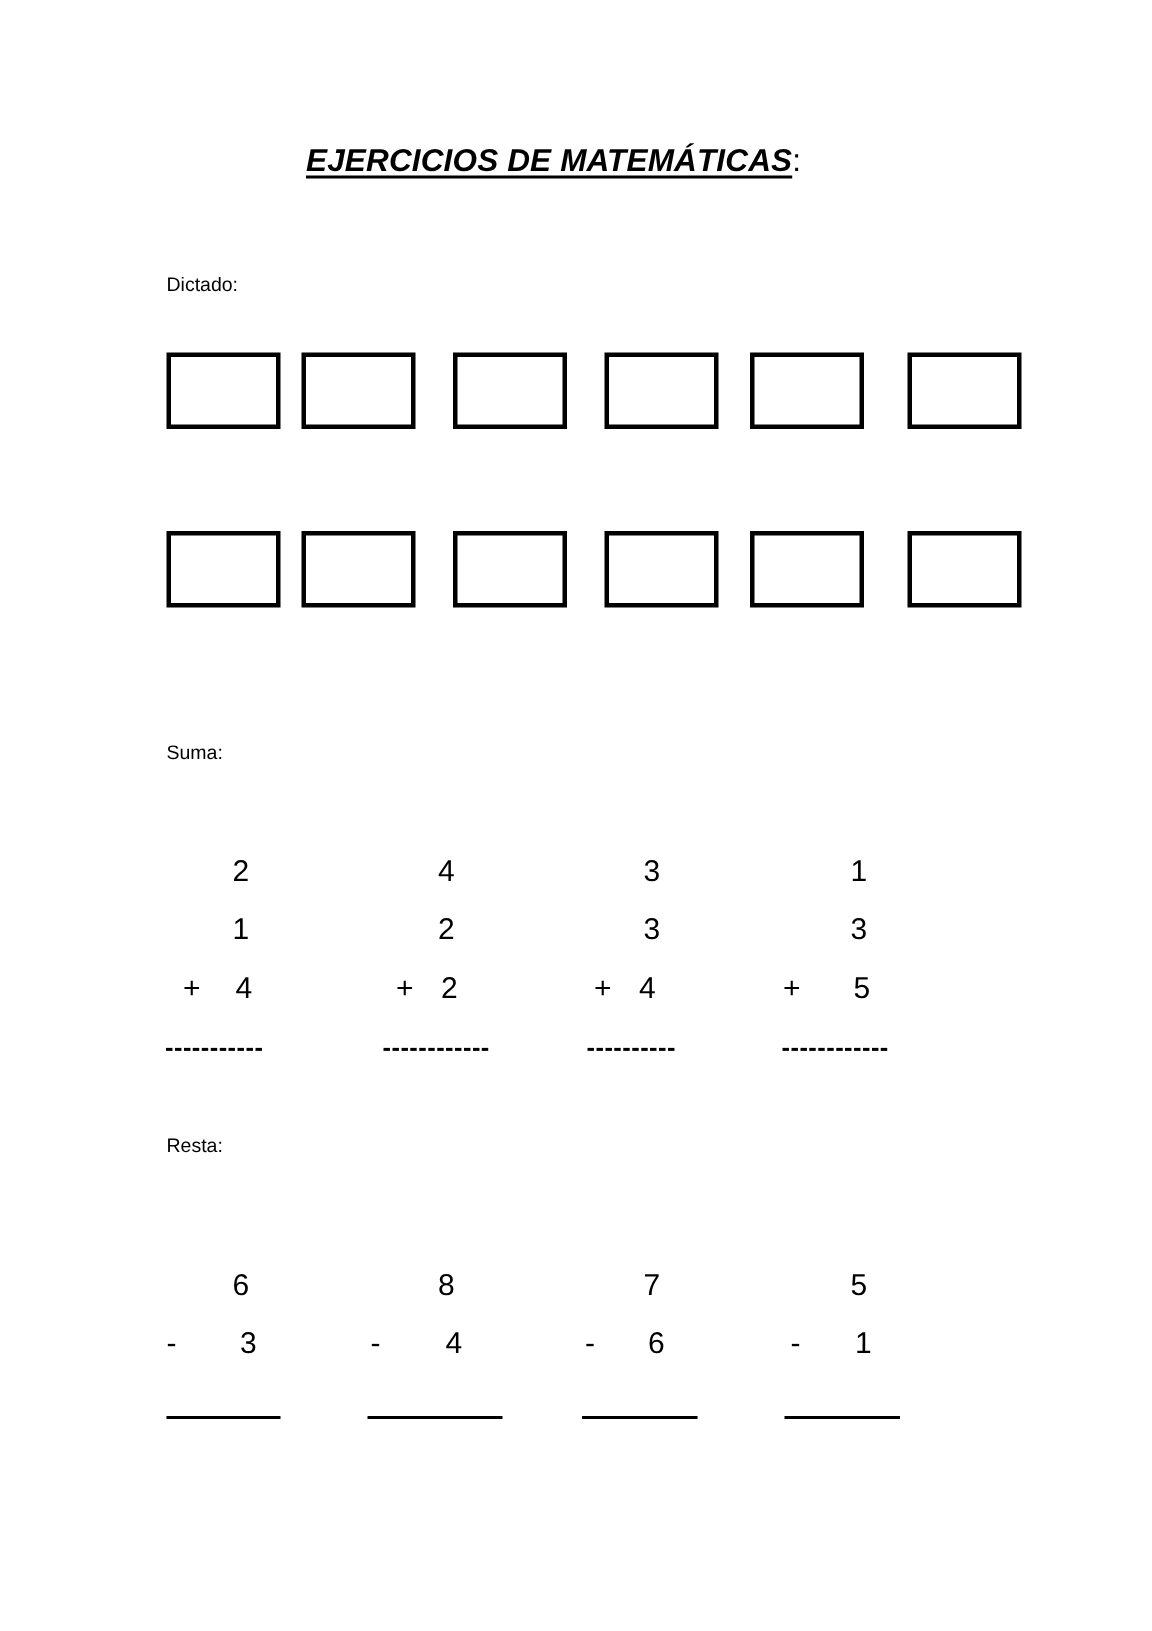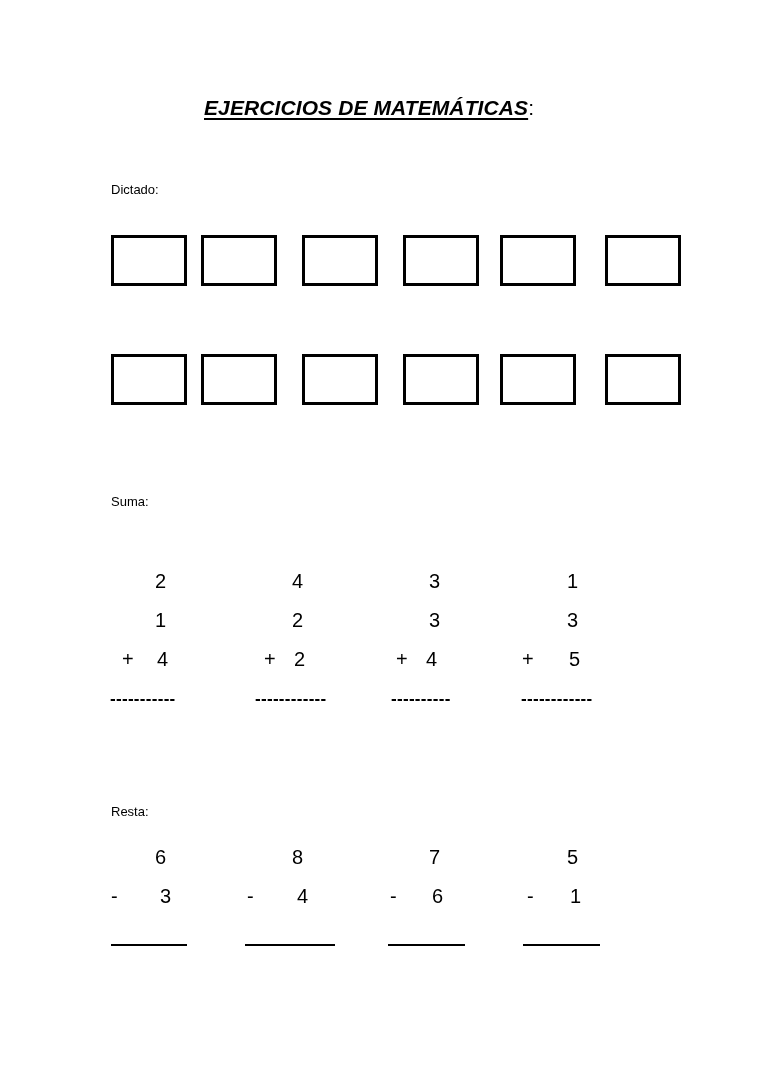--- a/index.html
+++ b/index.html
@@ -73,21 +73,21 @@
 </div>
 
 <div>
   <div class="abs num" style="left:567px; top:570px;">1</div>
   <div class="abs num" style="left:567px; top:609px;">3</div>
   <div class="abs num" style="left:522px; top:648px;">+</div>
   <div class="abs num" style="left:569px; top:648px;">5</div>
   <div class="abs dash" style="left:521px; top:689px;">------------</div>
 </div>
 
-<div class="abs section-label" style="top:804px;">Resta:</div>
+<div class="abs section-label" style="top:756px;">Resta:</div>
 
 <div>
   <div class="abs num" style="left:155px; top:846px;">6</div>
   <div class="abs num" style="left:111px; top:885px;">-</div>
   <div class="abs num" style="left:160px; top:885px;">3</div>
   <div class="uline" style="left:111px; top:944px; width:76px;"></div>
 </div>
 
 <div>
   <div class="abs num" style="left:292px; top:846px;">8</div>

